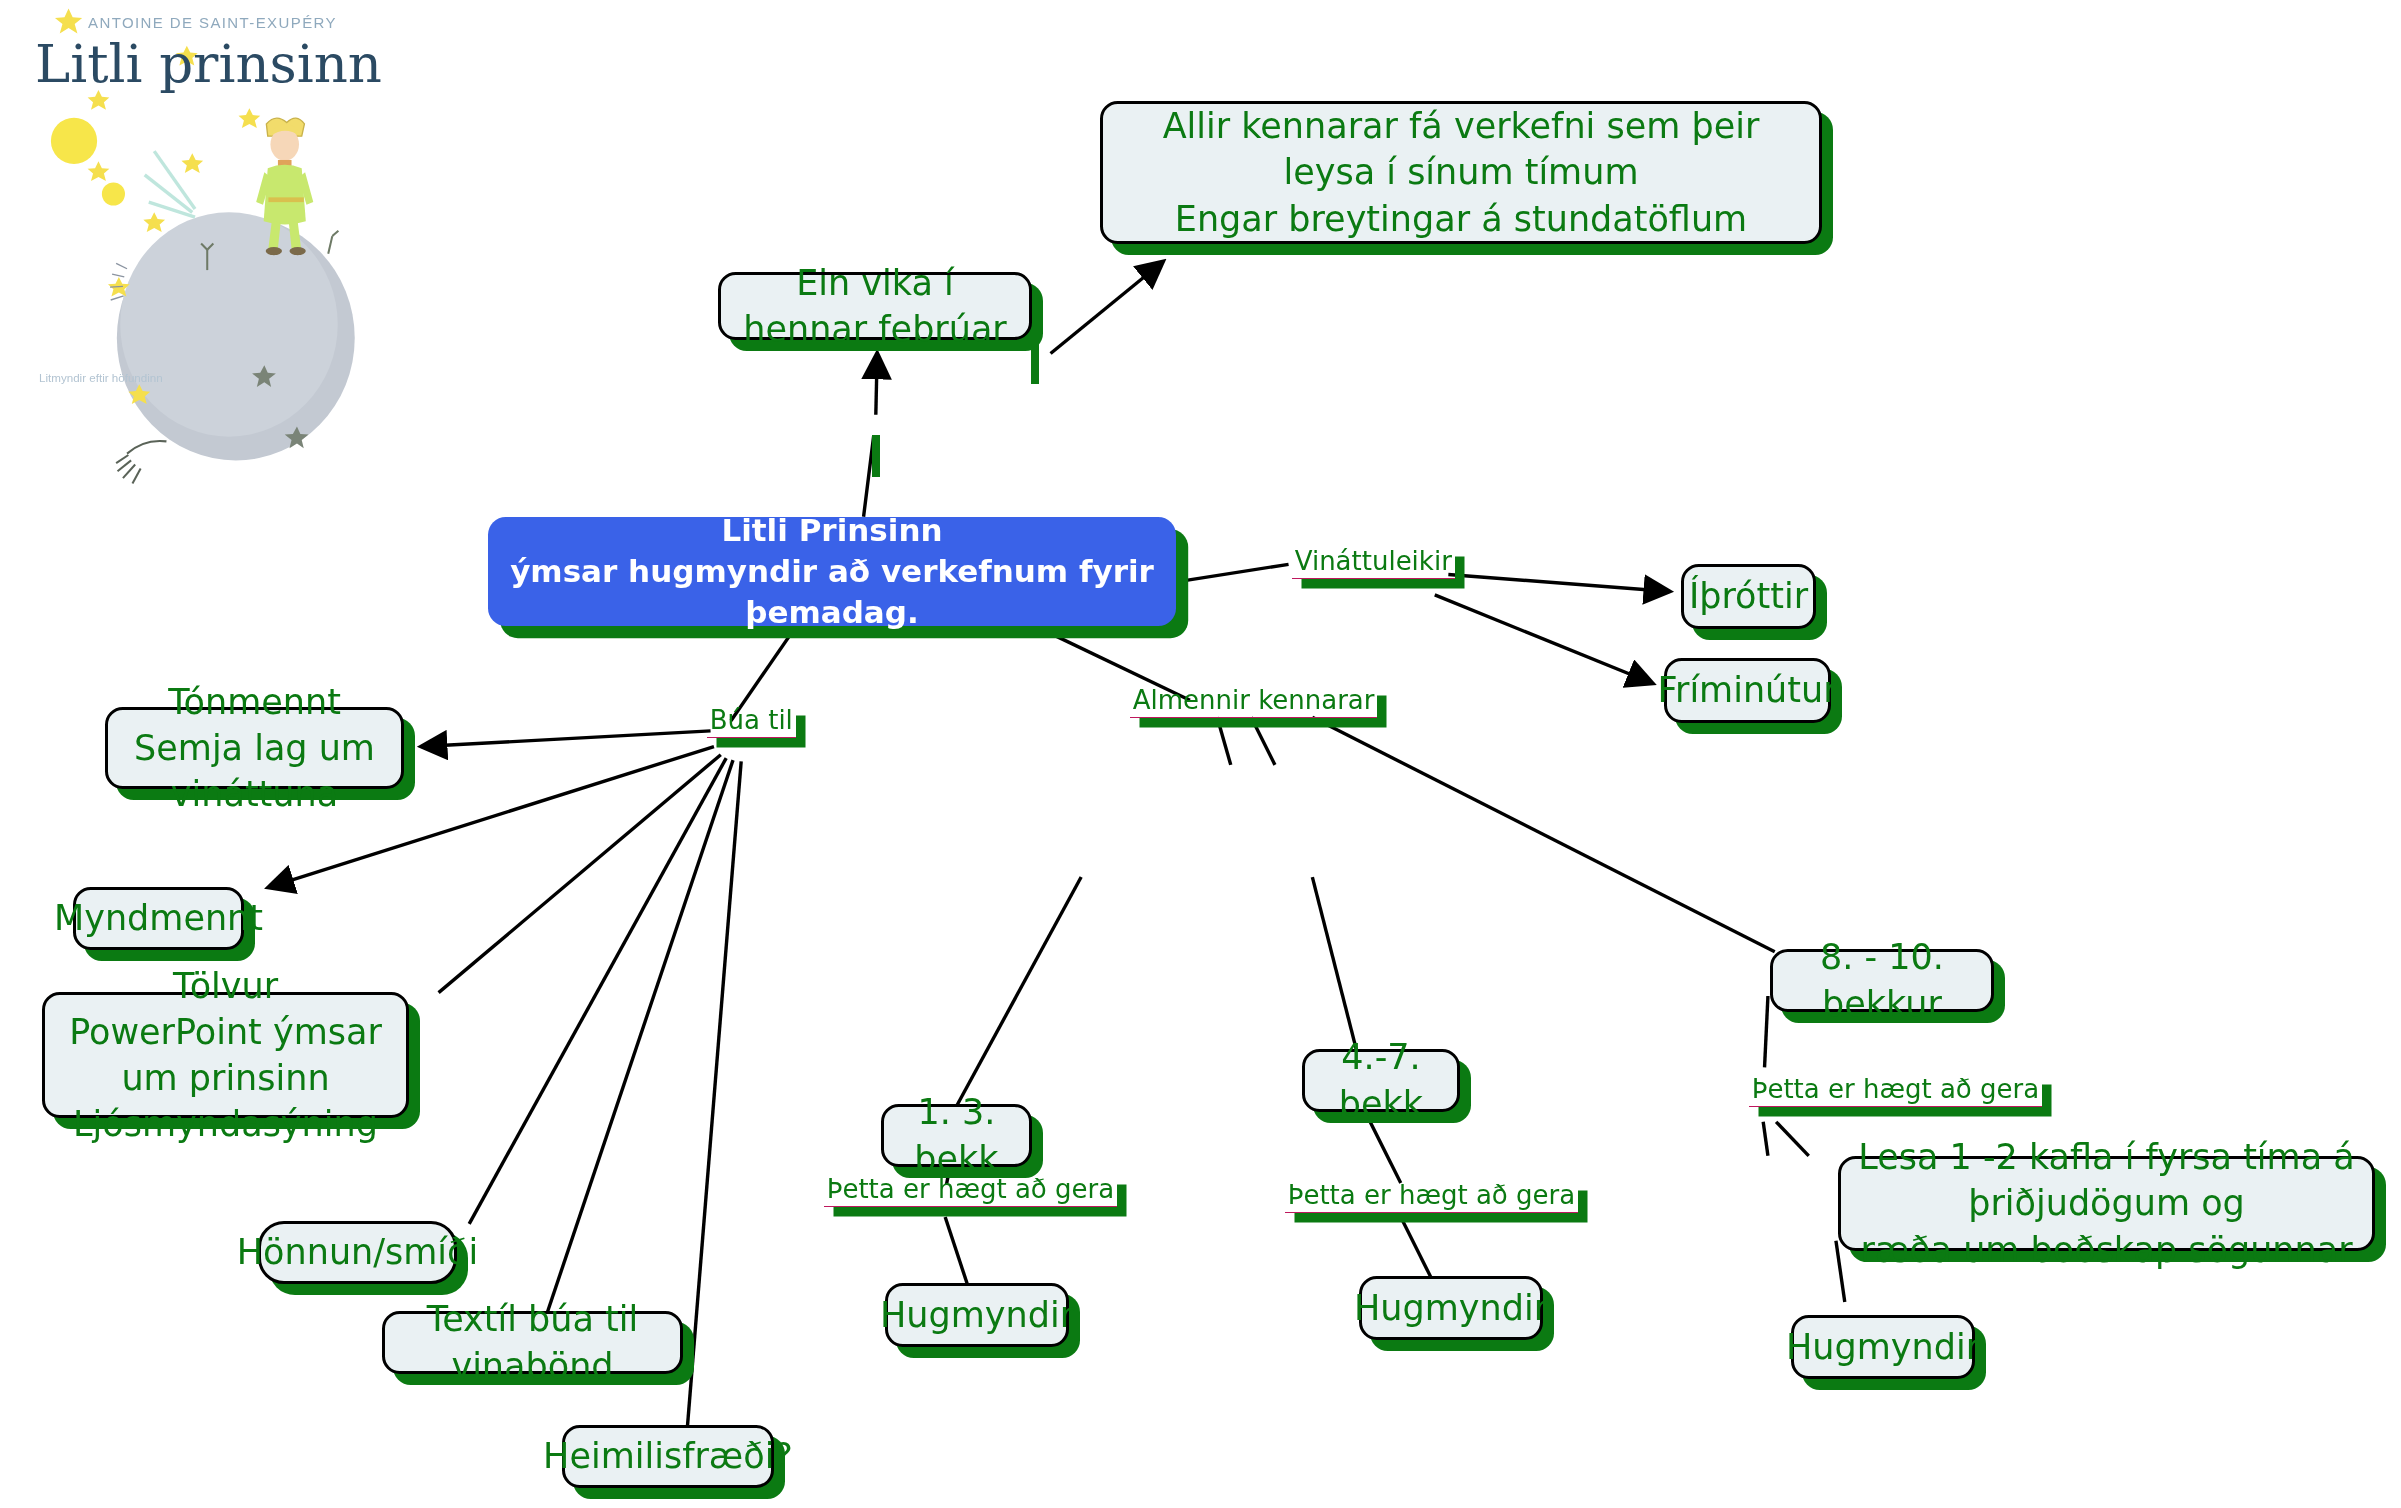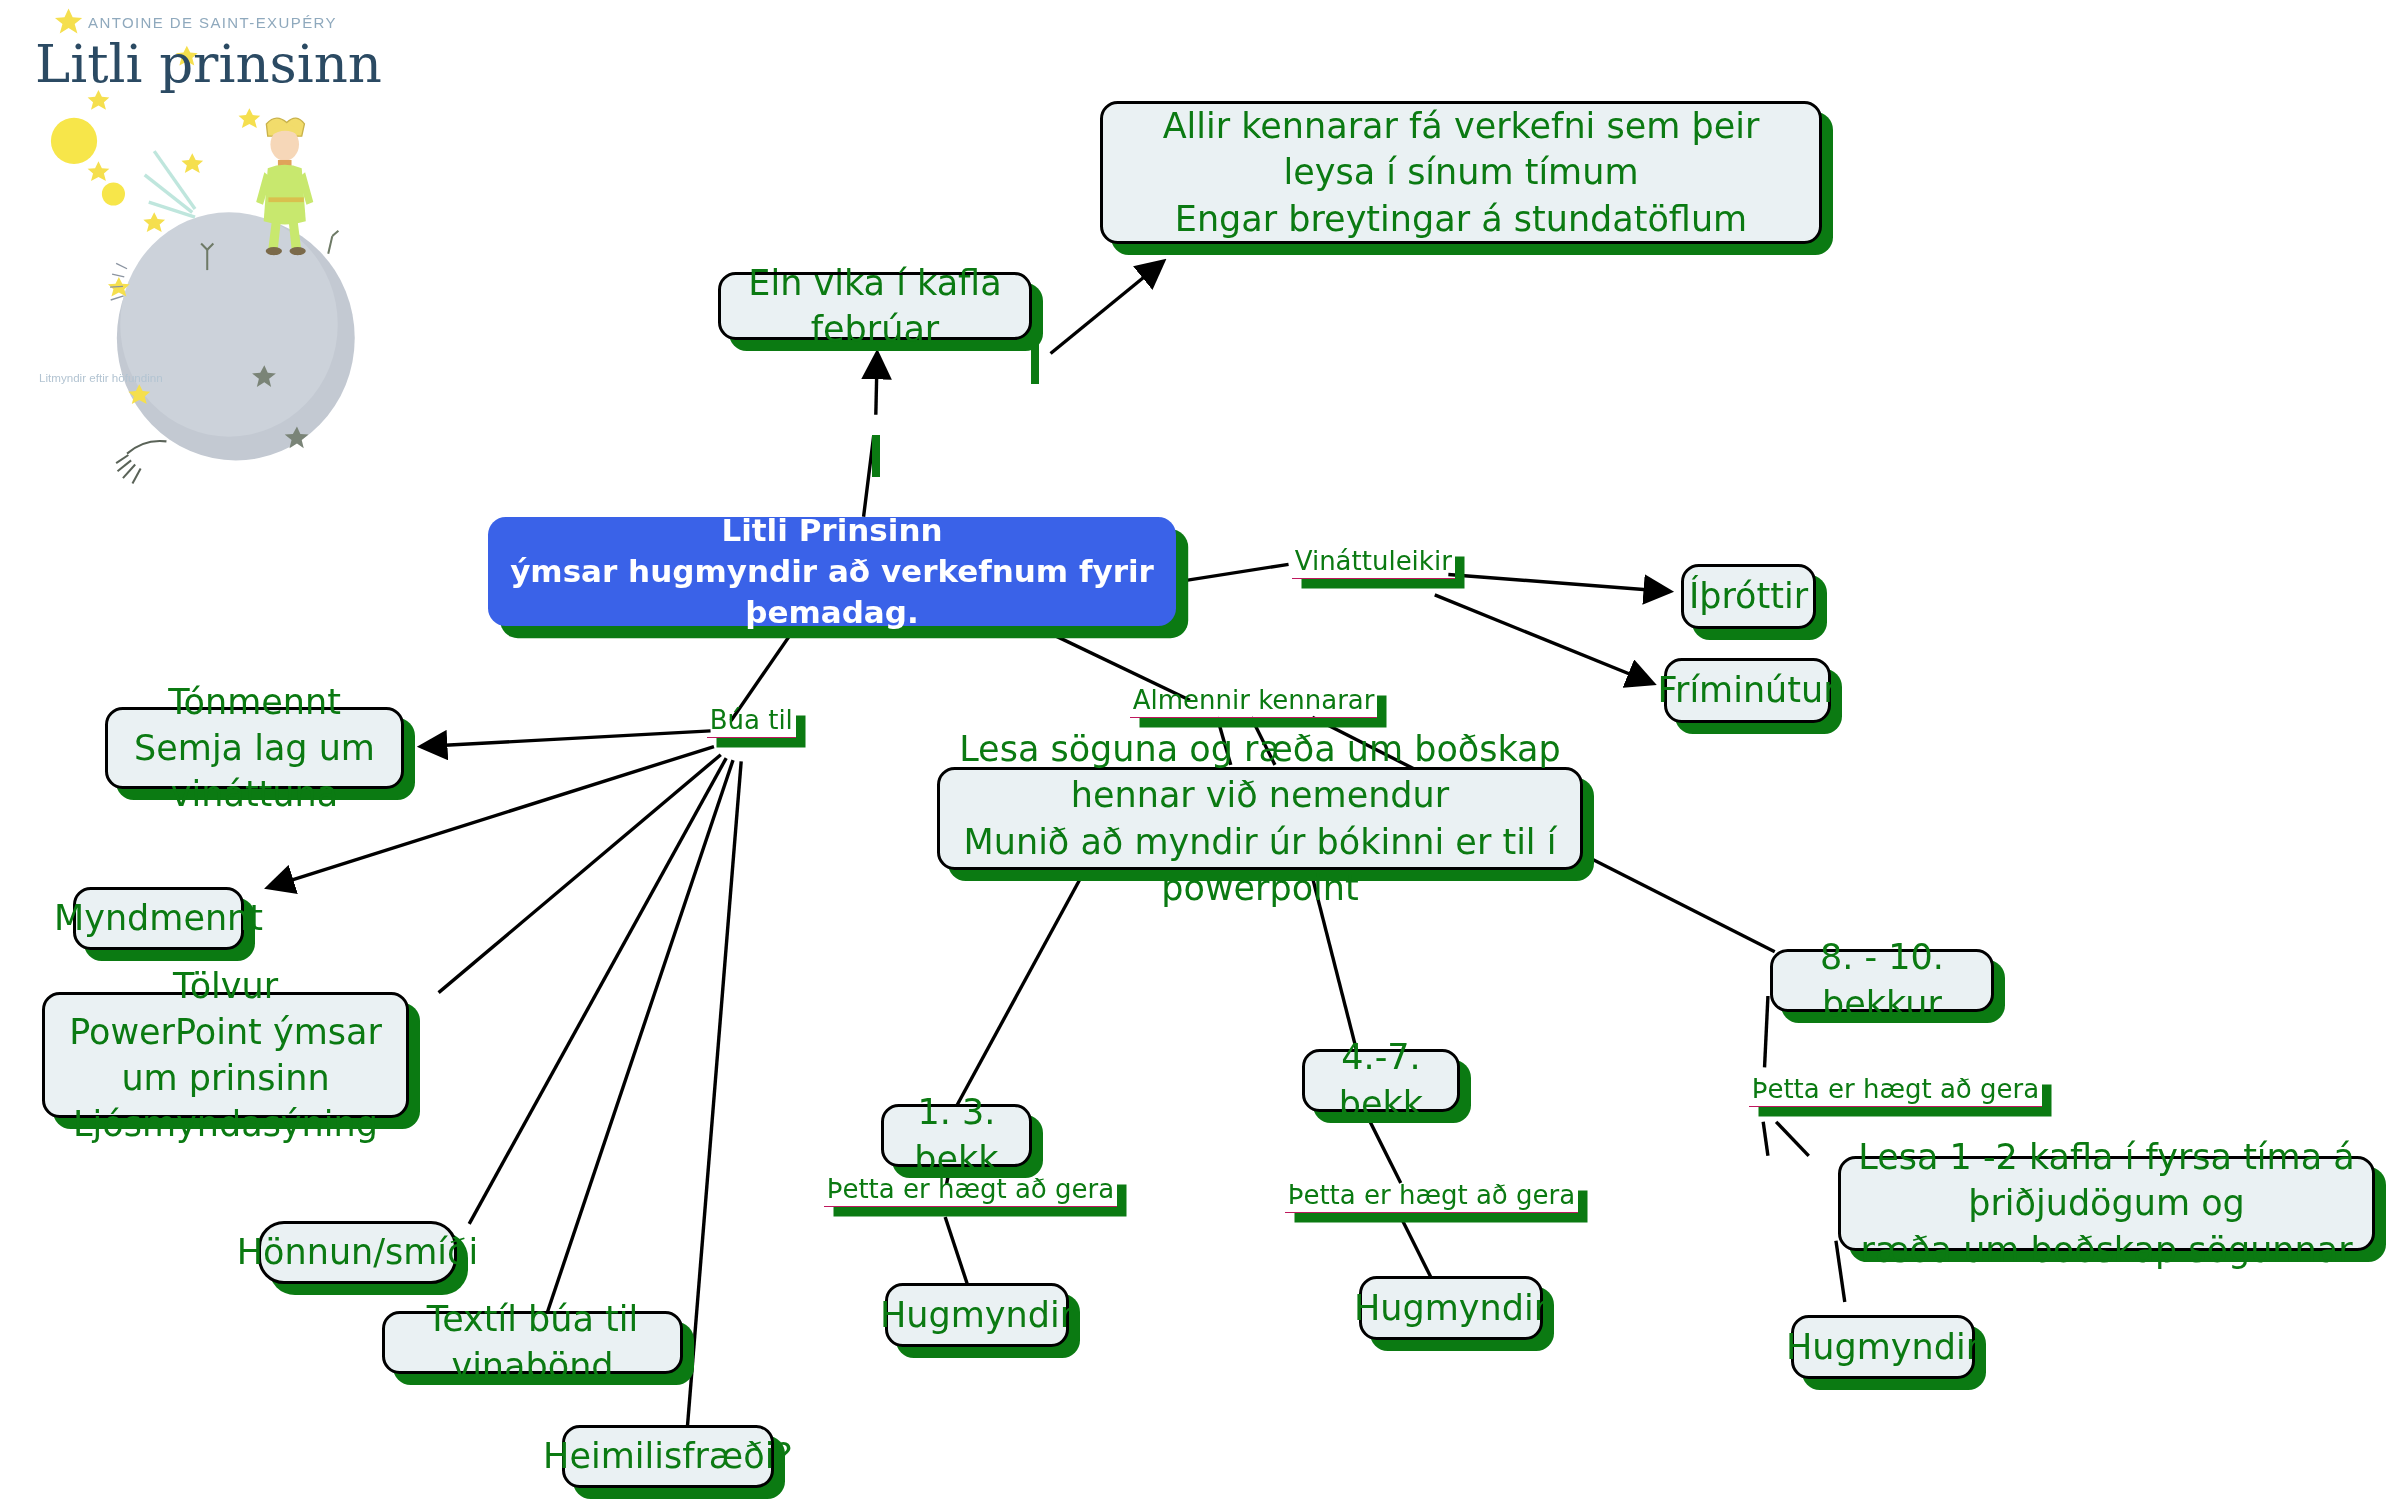--- a/index.html
+++ b/index.html
@@ -226,21 +226,21 @@
   <div class="cover-author">ANTOINE DE SAINT-EXUPÉRY</div>
   <div class="cover-title">Litli prinsinn</div>
   <div class="cover-sub">Litmyndir eftir höfundinn</div>
 
   <div class="marker" style="left:872px;top:435px;height:42px;"></div>
   <div class="marker" style="left:1031px;top:335px;height:49px;"></div>
 
   <div class="node" style="left:1100px;top:101px;width:722px;height:143px;">Allir kennarar fá verkefni sem þeir leysa í sínum tímum
 Engar breytingar á stundatöflum</div>
 
-  <div class="node" style="left:718px;top:272px;width:314px;height:68px;">Ein vika í kafla febrúar</div>
+  <div class="node" style="left:718px;top:272px;width:314px;height:68px;">Ein vika í hennar febrúar</div>
 
   <div class="node central" style="left:488px;top:517px;width:688px;height:109px;flex-direction:column;">
     <span>Litli Prinsinn</span>
     <span>ýmsar hugmyndir að verkefnum fyrir þemadag.</span>
   </div>
 
   <div class="node" style="left:1681px;top:564px;width:135px;height:65px;">Íþróttir</div>
 
   <div class="node" style="left:1664px;top:658px;width:167px;height:65px;">Fríminútur</div>
 
@@ -252,22 +252,20 @@
   <div class="node" style="left:42px;top:992px;width:367px;height:126px;">Tölvur
 PowerPoint ýmsar um prinsinn
 Ljósmyndasýning</div>
 
   <div class="node" style="left:258px;top:1221px;width:199px;height:63px;border-radius:26px;">Hönnun/smíði</div>
 
   <div class="node" style="left:382px;top:1311px;width:301px;height:63px;">Textíl búa til vinabönd</div>
 
   <div class="node" style="left:562px;top:1425px;width:212px;height:63px;">Heimilisfræði?</div>
 
-  <div class="node" style="left:937px;top:767px;width:646px;height:103px;">Lesa söguna og ræða um boðskap hennar við nemendur
-Munið að myndir úr bókinni er til í powerpoint</div>
 
   <div class="node" style="left:881px;top:1104px;width:151px;height:63px;">1. 3. bekk</div>
 
   <div class="node" style="left:1302px;top:1049px;width:158px;height:63px;">4.-7. bekk</div>
 
   <div class="node" style="left:1770px;top:949px;width:224px;height:63px;">8. - 10. bekkur</div>
 
   <div class="node" style="left:885px;top:1283px;width:184px;height:64px;">Hugmyndir</div>
 
   <div class="node" style="left:1359px;top:1276px;width:184px;height:64px;">Hugmyndir</div>

